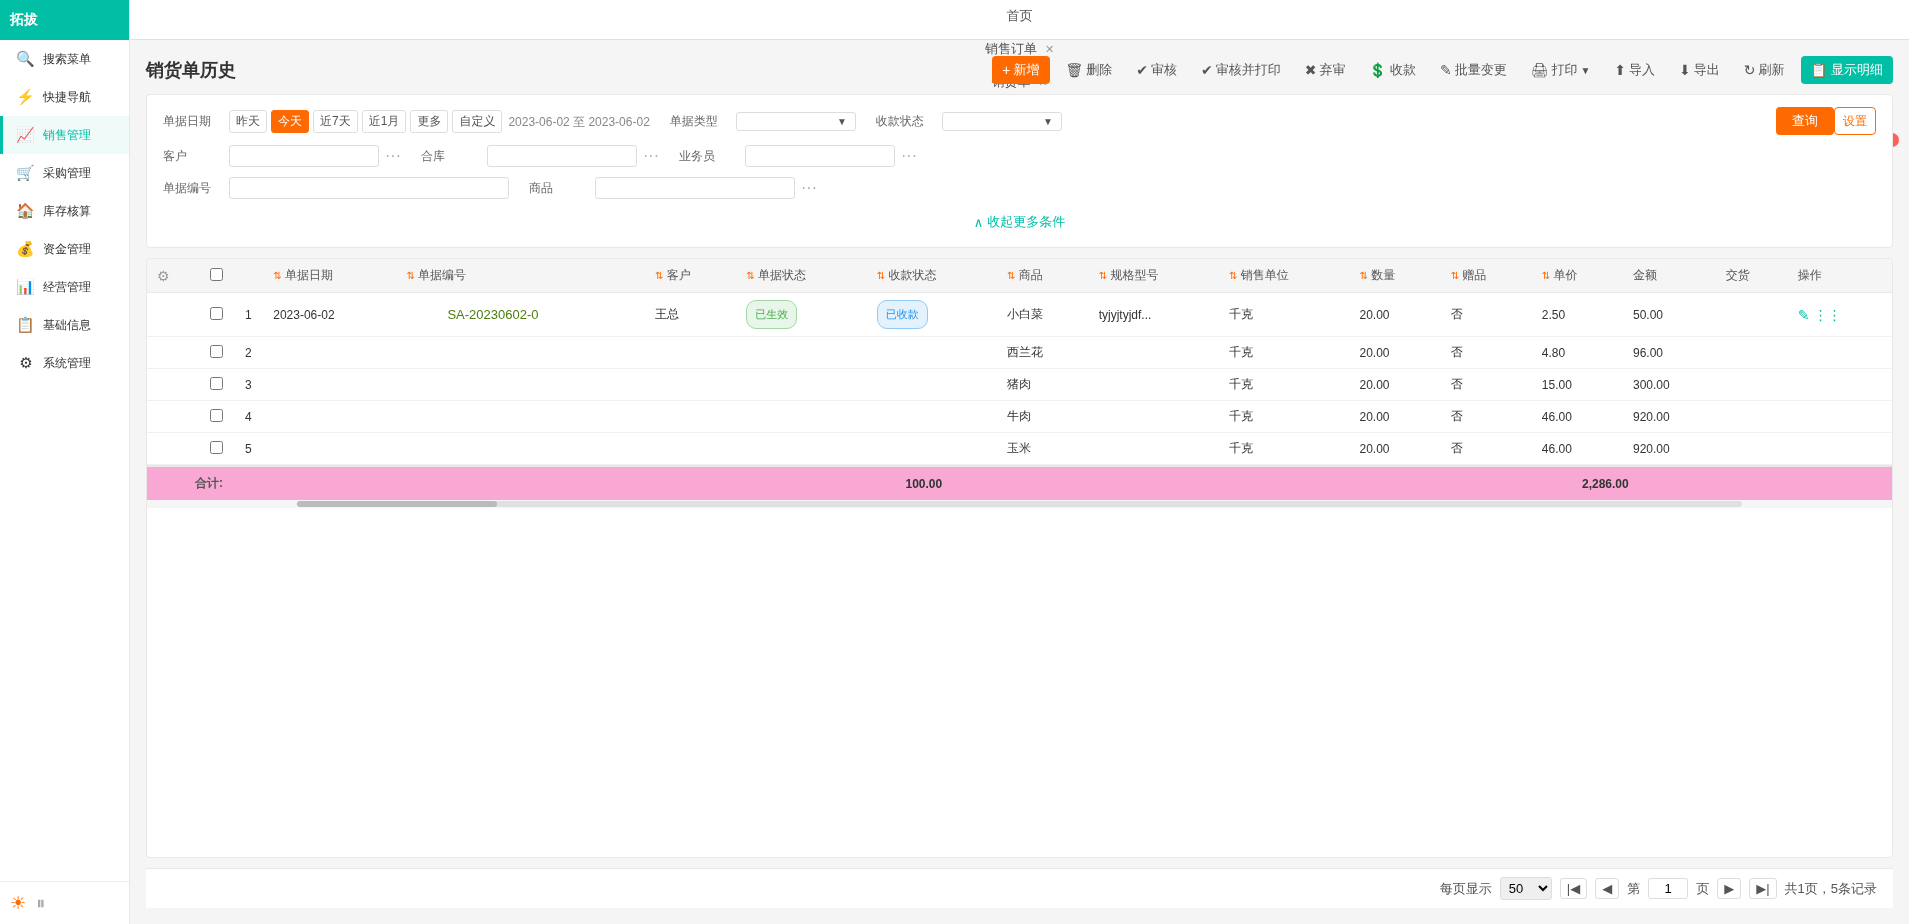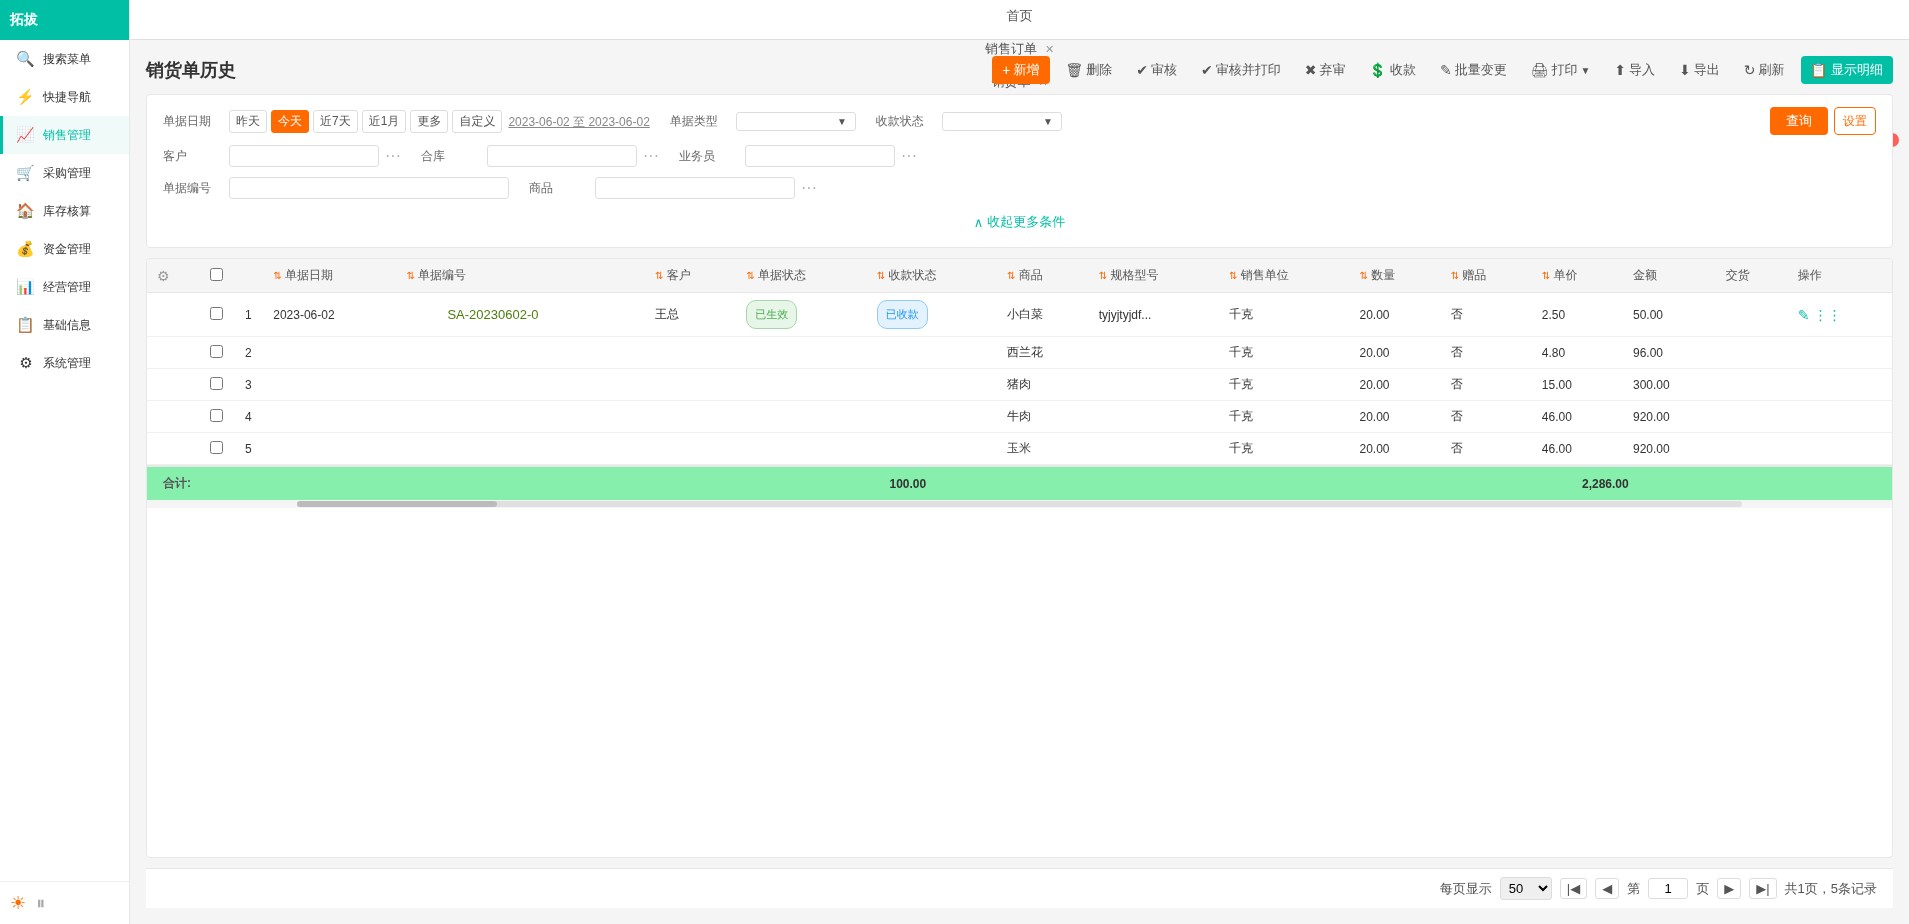--- a/index.html
+++ b/index.html
@@ -41,21 +41,21 @@
     .toolbar-btn.orange-outline { border: 1px solid #ff6a00; color: #ff6a00; border-radius: 4px; padding: 4px 8px; }
 
     
     .filter-section { background: #fff; border-radius: 4px; padding: 12px 16px; border: 1px solid #e8e8e8; }
     .filter-row { display: flex; align-items: center; gap: 20px; margin-bottom: 10px; flex-wrap: wrap; }
     .filter-group { display: flex; align-items: center; gap: 6px; }
     .filter-label { color: #666; font-size: 12px; white-space: nowrap; min-width: 60px; }
     .filter-date-btns { display: flex; gap: 4px; }
     .date-btn { padding: 2px 6px; border: 1px solid #ddd; border-radius: 3px; cursor: pointer; font-size: 12px; color: #555; background: #fff; }
     .date-btn.active { background: #ff6a00; color: white; border-color: #ff6a00; }
-    .date-range { font-size: 12px; color: #888; margin-top: 2px; text-decoration: underline; }
+    .date-range { font-size: 12px; color: #888; margin-top: 2px; }
     .filter-select { display: flex; align-items: center; border: 1px solid #ddd; border-radius: 3px; padding: 3px 8px; cursor: pointer; background: #fff; font-size: 12px; color: #555; min-width: 120px; justify-content: space-between; gap: 30px; }
     .filter-input { border: 1px solid #ddd; border-radius: 3px; padding: 3px 8px; font-size: 12px; color: #555; outline: none; width: 180px; }
     .filter-dots { color: #aaa; font-size: 16px; cursor: pointer; }
     .collapse-btn { display: flex; align-items: center; justify-content: center; gap: 4px; color: #00bfa5; cursor: pointer; font-size: 12px; padding: 4px; }
 
     
     .table-container { background: #fff; border-radius: 4px; border: 1px solid #e8e8e8; overflow: auto; flex: 1; }
     table { width: 100%; border-collapse: collapse; }
     thead { background: #f5f5f5; }
     thead th { padding: 8px 10px; text-align: left; font-size: 12px; color: #555; border-bottom: 1px solid #e8e8e8; white-space: nowrap; font-weight: normal; }
@@ -65,21 +65,21 @@
     .checkbox-col { width: 30px; }
     .num-col { width: 30px; text-align: center; }
     .status-badge { display: inline-block; padding: 6px 8px; border-radius: 10px; font-size: 11px; }
     .status-valid { background: #e8f5e9; color: #4caf50; border: 1px solid #a5d6a7; }
     .status-collected { background: #e3f2fd; color: #2196f3; border: 1px solid #90caf9; }
     .settings-icon { color: #999; font-size: 14px; cursor: pointer; }
     .action-icons { display: flex; gap: 4px; }
     .action-icon { color: #00bfa5; cursor: pointer; font-size: 14px; }
 
     
-    .table-footer { background: #86efac; border-top: 2px solid #e8e8e8; display: flex; align-items: center; }
+    .table-footer { background: #f9a8d4; border-top: 2px solid #e8e8e8; display: flex; align-items: center; padding-left: 32px; }
     .footer-label { padding: 8px 16px; color: #555; font-size: 12px; font-weight: bold; min-width: 120px; }
     .footer-cells { display: flex; flex: 1; }
     .footer-cell { padding: 8px 10px; font-size: 12px; color: #333; font-weight: bold; }
 
     
     .pagination { display: flex; align-items: center; justify-content: flex-end; padding: 8px 16px; gap: 8px; background: #fff; border-top: 1px solid #e8e8e8; font-size: 12px; color: #555; }
     .page-btn { border: 1px solid #ddd; background: #fff; padding: 2px 6px; cursor: pointer; border-radius: 3px; color: #555; }
     .page-num { width: 40px; text-align: center; border: 1px solid #ddd; border-radius: 3px; padding: 2px 4px; }
     .per-page-select { border: 1px solid #ddd; border-radius: 3px; padding: 2px 4px; }
 
@@ -241,21 +241,21 @@
             <span style="font-size:10px;">▼</span>
           </div>
         </div>
         <div class="filter-group">
           <span class="filter-label">收款状态</span>
           <div class="filter-select">
             <span></span>
             <span style="font-size:10px;">▼</span>
           </div>
         </div>
-        <div style="margin-left:auto;display:flex;gap:6px;">
+        <div style="margin-left:auto;display:flex;">
           <button class="toolbar-btn" style="background:#ff6a00;color:white;border-radius:4px;padding:5px 16px;font-size:13px;">查询</button>
           <button class="toolbar-btn orange-outline">设置</button>
         </div>
       </div>
 
       <div class="filter-row">
         <div class="filter-group">
           <span class="filter-label">客户</span>
           <input class="filter-input" style="width: 150px;">
           <span class="filter-dots">···</span>

